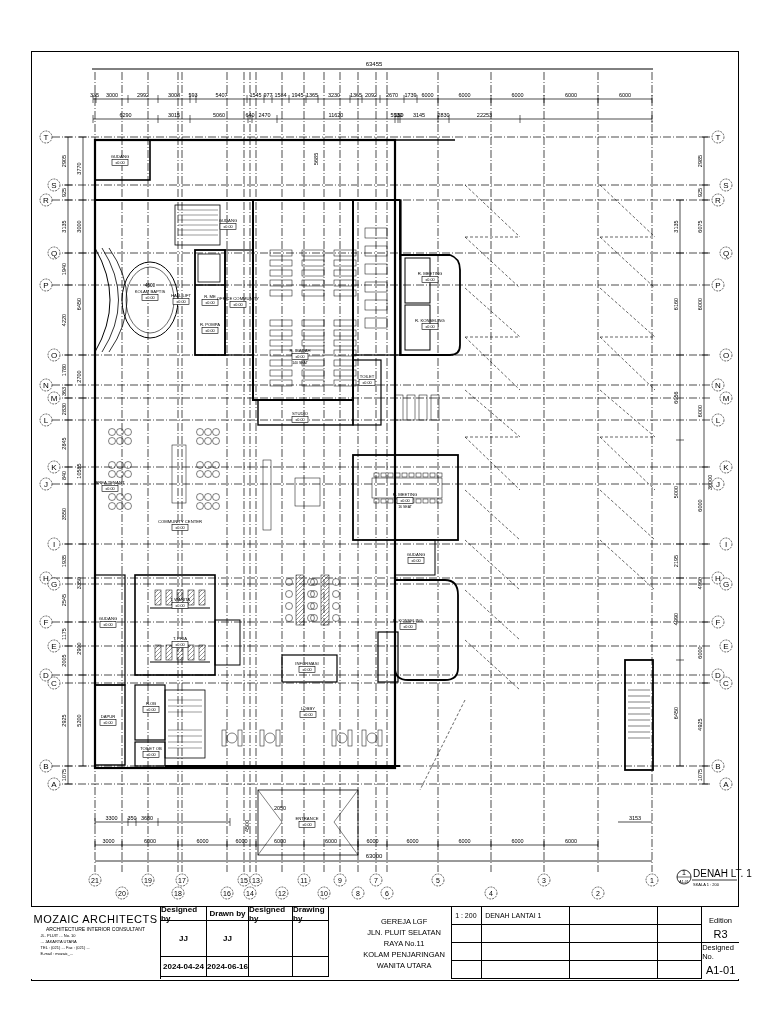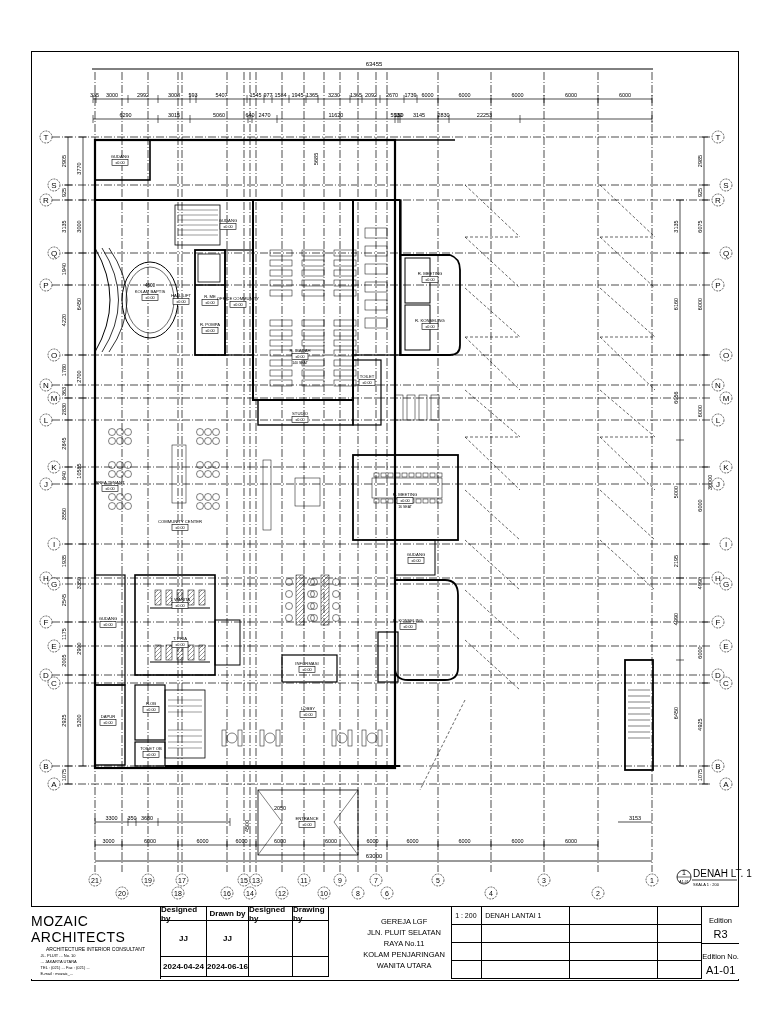--- a/index.html
+++ b/index.html
@@ -4,21 +4,21 @@
 <style>
   html,body{margin:0;padding:0;background:#fff;}
   body{width:768px;height:1024px;position:relative;overflow:hidden;font-family:"Liberation Sans",sans-serif;color:#000;}
   #sheet{position:absolute;left:31px;top:51px;width:708px;height:930px;border:1.5px solid #000;box-sizing:border-box;}
   svg{position:absolute;left:0;top:0;}
   .txt{font-family:"Liberation Sans",sans-serif;fill:#000;}
   
   #titleblock{position:absolute;left:31px;top:906px;width:708px;height:72px;border-top:1.5px solid #000;display:flex;font-size:8px;background:#fff;}
   .tb-cell{border-right:1px solid #000;box-sizing:border-box;}
   .firm{width:134px;display:flex;flex-direction:column;align-items:center;padding-top:6px;}
-  .firm-name{font-size:14px;letter-spacing:0.5px;}
+  .firm-name{font-size:11px;letter-spacing:0.5px;}
   .firm-sub{font-size:5px;margin-top:1px;}
   .firm-line{font-size:4px;margin-top:1px;text-align:left;width:110px;}
   .people{display:grid;grid-template-columns:46px 42px 44px 36px;grid-template-rows:14px 36px 20px;}
   .people div{border-right:1px solid #000;border-bottom:1px solid #000;display:flex;align-items:center;justify-content:center;font-size:8px;font-weight:bold;}
   .people div:nth-child(4n){border-right:1px solid #000;}
   .proj{width:98px;display:flex;flex-direction:column;align-items:center;justify-content:center;font-size:7.5px;line-height:11px;text-align:center;margin-left:28px;}
   .meta{display:grid;grid-template-columns:30px 88px 88px 44px;grid-template-rows:repeat(4,1fr);flex:1;}
   .meta div{border-right:1px solid #000;border-bottom:1px solid #000;font-size:7px;display:flex;align-items:center;padding-left:3px;}
   .edition{width:38px;display:flex;flex-direction:column;align-items:center;font-size:7.5px;}
   .edition .lbl{height:18px;display:flex;align-items:flex-end;}
@@ -954,16 +954,16 @@
       <div></div>
       <div></div>
     <div></div>
       <div></div>
       <div></div>
       <div></div>
   </div>
   <div class="edition">
     <div class="lbl">Edition</div>
     <div class="val">R3</div>
-    <div class="lbl">Edition No.</div>
+    <div class="lbl">Designed No.</div>
     <div class="val" style="border-bottom:none">A1-01</div>
   </div>
 </div>
 
 </body></html>

